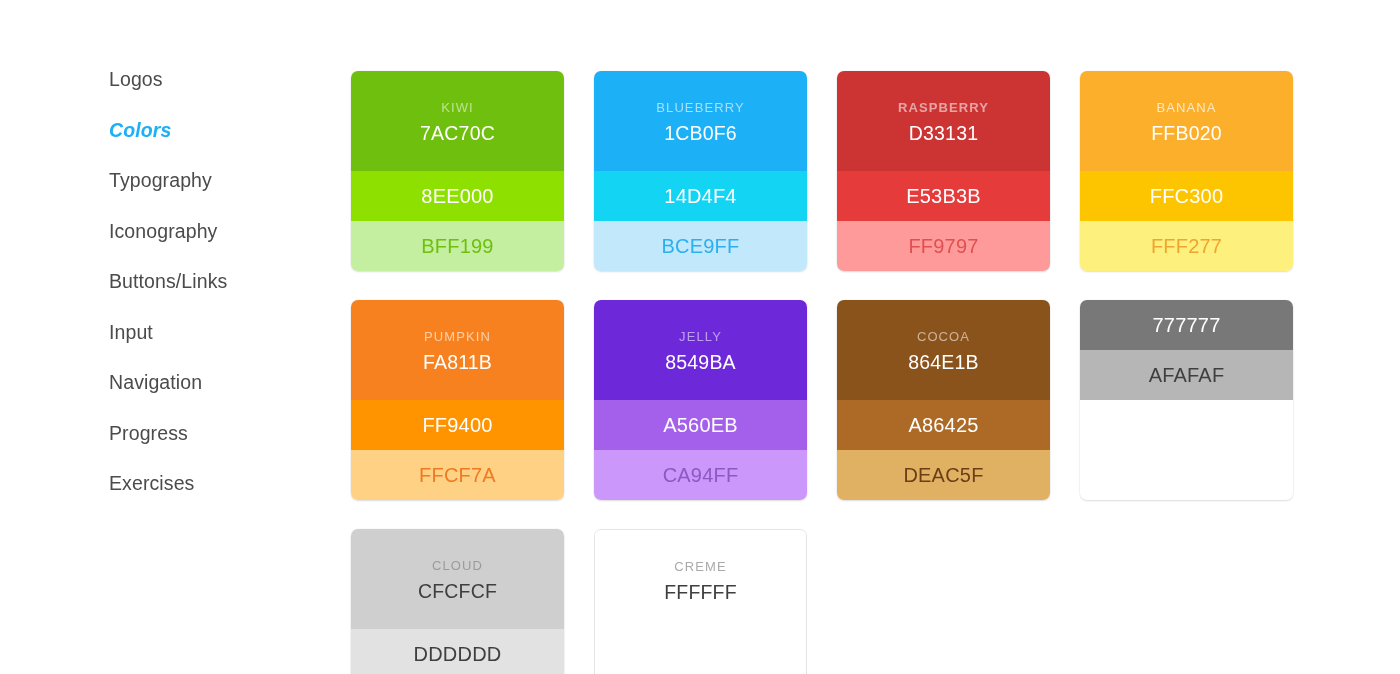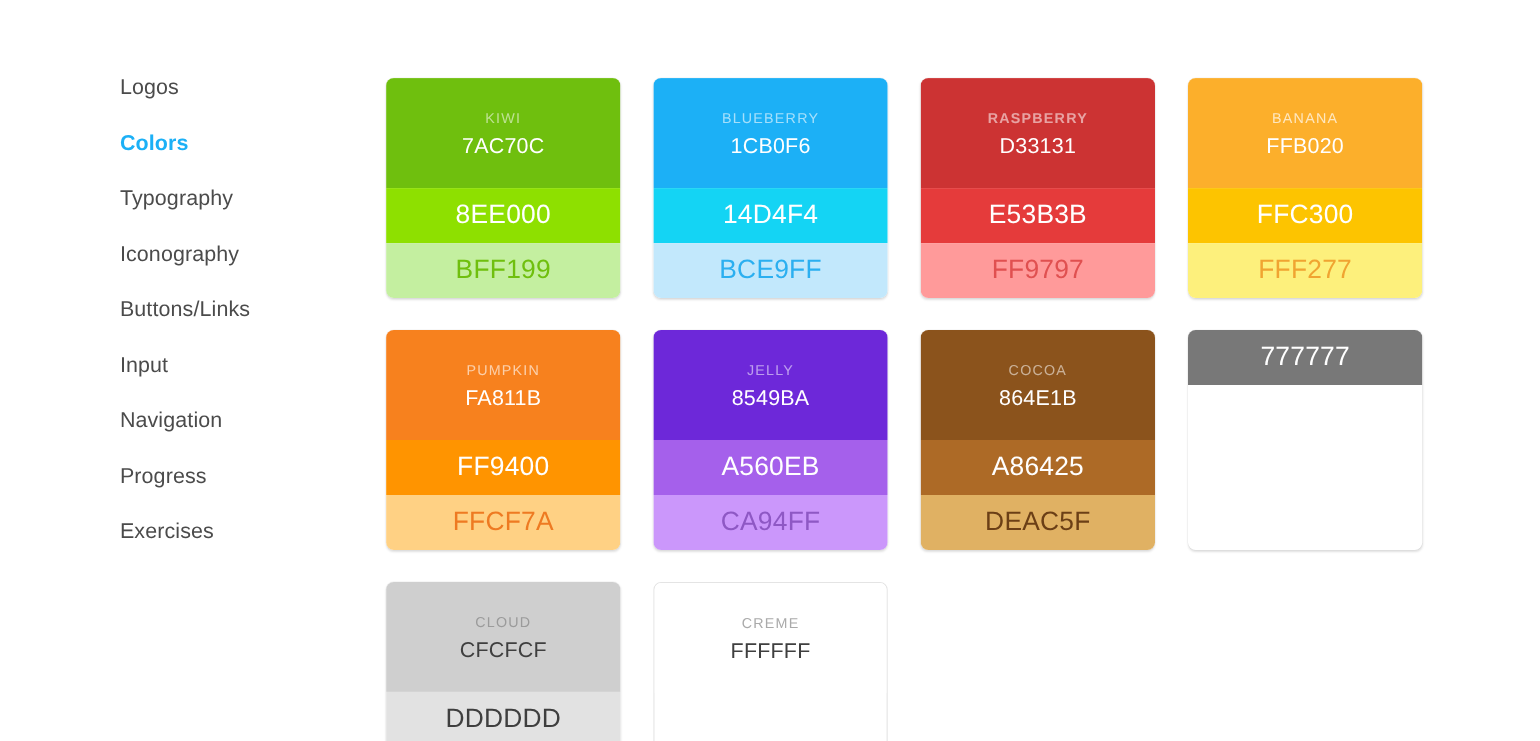--- a/index.html
+++ b/index.html
@@ -36,20 +36,21 @@
     line-height: 1;
     color: #4b4b4b;
     margin-bottom: 31px;
     letter-spacing: 0.1px;
     cursor: pointer;
     white-space: nowrap;
   }
   .nav-item.active {
     color: #1cb0f6;
     font-weight: 700;
+    font-style: italic;
   }
 
   
   .grid {
     position: absolute;
     left: 330px;
     top: 71px;
     width: 1000px;
   }
   .row {
@@ -87,21 +88,21 @@
   .card-hex {
     font-size: 19.5px;
     letter-spacing: 0.2px;
   }
 
   .band-var {
     height: 50px;
     display: flex;
     align-items: center;
     justify-content: center;
-    font-size: 24px;
+    font-size: 20px;
     letter-spacing: 0.2px;
   }
   .band-empty { height: 50px; }
 </style>
 </head>
 <body>
 
 <div class="page">
 
   <nav class="sidebar" id="sidebar">
@@ -171,20 +172,21 @@
         <div class="card">
           <div class="band-main" style="background: rgb(139, 83, 28);">
             <div class="card-name" style="color: rgba(255, 255, 255, 0.55);">COCOA</div>
             <div class="card-hex" style="color: rgb(255, 255, 255);">864E1B</div>
           </div>
           <div class="band-var" style="background: rgb(173, 106, 38); color: rgb(255, 255, 255);">A86425</div>
           <div class="band-var" style="background: rgb(224, 177, 99); color: rgb(107, 63, 22);">DEAC5F</div>
         </div>
         <div class="card">
           <div class="band-var" style="background: rgb(120, 120, 120); color: rgb(255, 255, 255);">777777</div>
+          <div class="band-var" style="background: rgb(182, 182, 182); color: rgb(63, 63, 63);">AFAFAF</div>
         </div>
       </div>
       <div class="row">
         <div class="card">
           <div class="band-main" style="background: rgb(207, 207, 207);">
             <div class="card-name" style="color: rgb(155, 155, 155);">CLOUD</div>
             <div class="card-hex" style="color: rgb(63, 63, 63);">CFCFCF</div>
           </div>
           <div class="band-var" style="background: rgb(226, 226, 226); color: rgb(63, 63, 63);">DDDDDD</div>
         </div>

